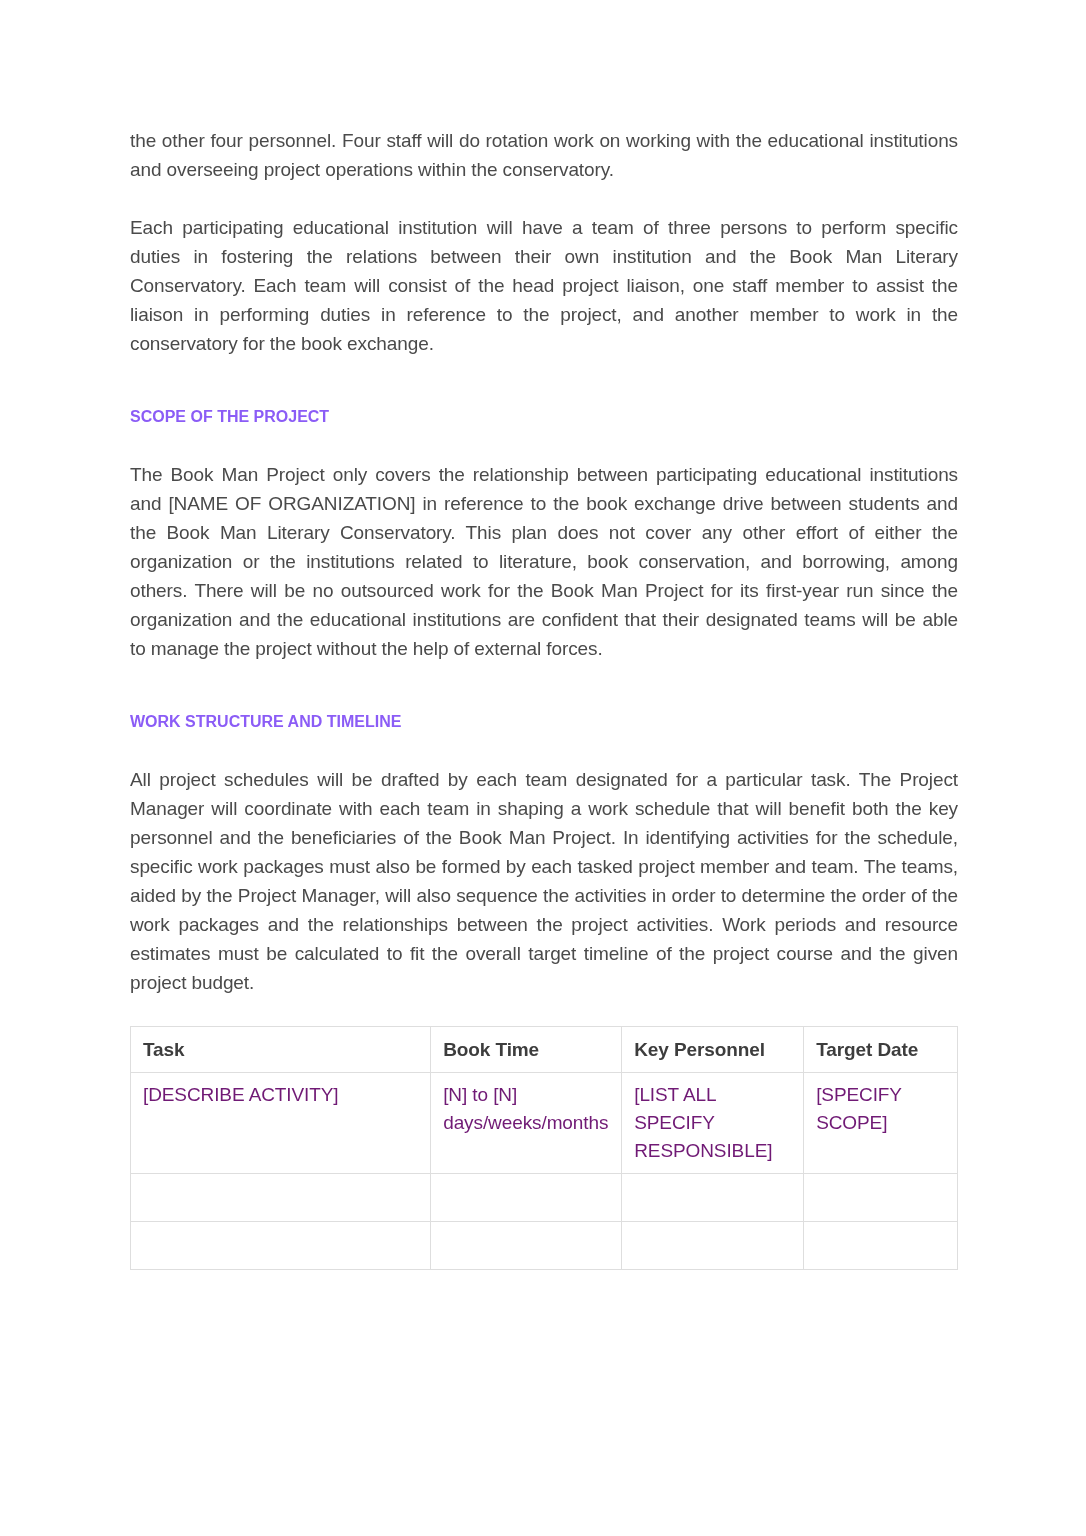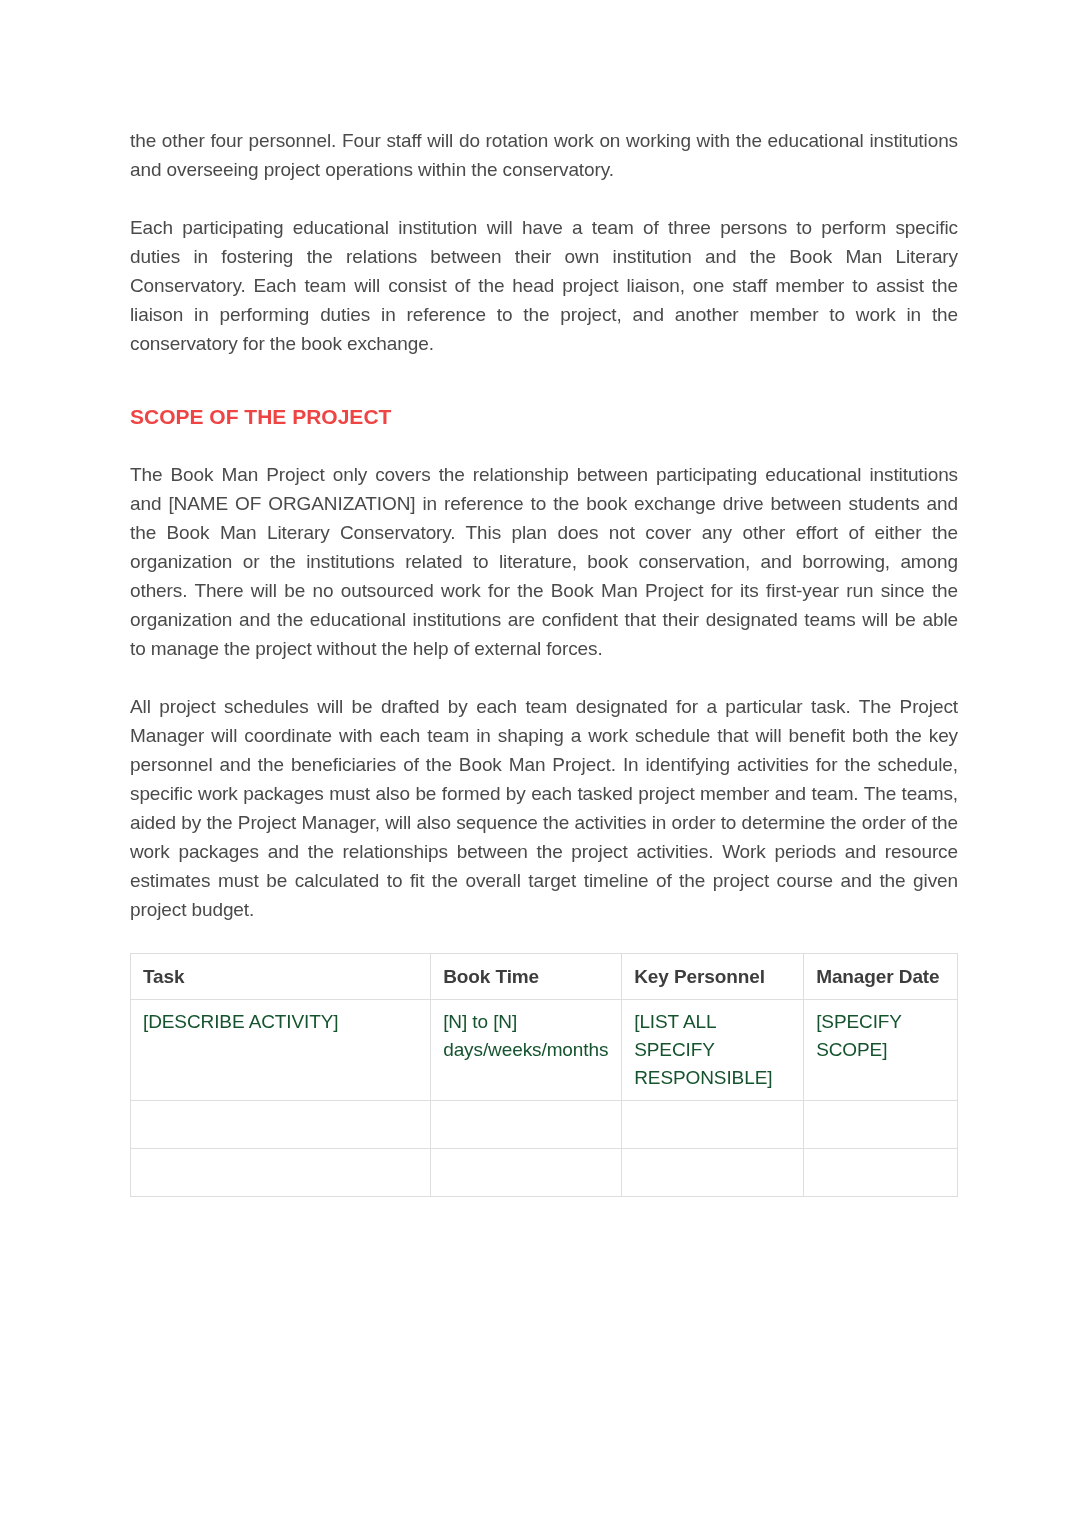--- a/index.html
+++ b/index.html
@@ -21,42 +21,42 @@
   }
   .para {
     font-size: 19px;
     line-height: 29px;
     letter-spacing: -0.1px;
     text-align: justify;
     margin: 0 0 29px 0;
     color: #4a4a4a;
   }
   .heading {
-    font-size: 21px;
+    font-size: 16px;
     line-height: 26px;
     font-weight: bold;
     letter-spacing: 0;
-    color: #ef4444;
+    color: #8b5cf6;
     margin: 46px 0 30px 0;
   }
   table.schedule {
     width: 100%;
     border-collapse: collapse;
     table-layout: fixed;
     margin-top: 13px;
   }
   table.schedule td, table.schedule th {
     border: 1px solid #dedede;
     font-size: 19px;
     line-height: 28px;
     letter-spacing: -0.1px;
     padding: 8px 12px;
     vertical-align: top;
     text-align: left;
-    color: #14532d;
+    color: #701a75;
     box-sizing: border-box;
     overflow: hidden;
   }
   table.schedule th {
     font-weight: bold;
     color: #3d3d3d;
     height: 46px;
     vertical-align: middle;
     padding-top: 4px;
     padding-bottom: 4px;
@@ -75,37 +75,38 @@
 <div class="page">
 
   <p class="para">the other four personnel. Four staff will do rotation work on working with the educational institutions and overseeing project operations within the conservatory.</p>
 
   <p class="para">Each participating educational institution will have a team of three persons to perform specific duties in fostering the relations between their own institution and the Book Man Literary Conservatory. Each team will consist of the head project liaison, one staff member to assist the liaison in performing duties in reference to the project, and another member to work in the conservatory for the book exchange.</p>
 
   <h2 class="heading">SCOPE OF THE PROJECT</h2>
 
   <p class="para">The Book Man Project only covers the relationship between participating educational institutions and [NAME OF ORGANIZATION] in reference to the book exchange drive between students and the Book Man Literary Conservatory. This plan does not cover any other effort of either the organization or the institutions related to literature, book conservation, and borrowing, among others.  There will be no outsourced work for the Book Man Project for its first-year run since the organization and the educational institutions are confident that their designated teams will be able to manage the project without the help of external forces.</p>
 
+  <h2 class="heading">WORK STRUCTURE AND TIMELINE</h2>
 
   <p class="para">All project schedules will be drafted by each team designated for a particular task. The Project Manager will coordinate with each team in shaping a work schedule that will benefit both the key personnel and the beneficiaries of the Book Man Project. In identifying activities for the schedule, specific work packages must also be formed by each tasked project member and team. The teams, aided by the Project Manager, will also sequence the activities in order to determine the order of the work packages and the relationships between the project activities. Work periods and resource estimates must be calculated to fit the overall target timeline of the project course and the given project budget.</p>
 
 
   <table class="schedule">
     <colgroup>
       <col class="col-task">
       <col class="col-lead">
       <col class="col-key">
       <col class="col-target">
     </colgroup>
     <thead>
       <tr>
         <th>Task</th>
         <th>Book Time</th>
         <th>Key Personnel</th>
-        <th class="center">Manager Date</th>
+        <th class="center">Target Date</th>
       </tr>
     </thead>
     <tbody>
       <tr class="data-row-main">
         <td>[DESCRIBE ACTIVITY]</td>
         <td>[N] to [N] days/weeks/months</td>
         <td>[LIST ALL SPECIFY RESPONSIBLE]</td>
         <td class="center">[SPECIFY SCOPE]</td>
       </tr>
       <tr class="data-row-empty">

